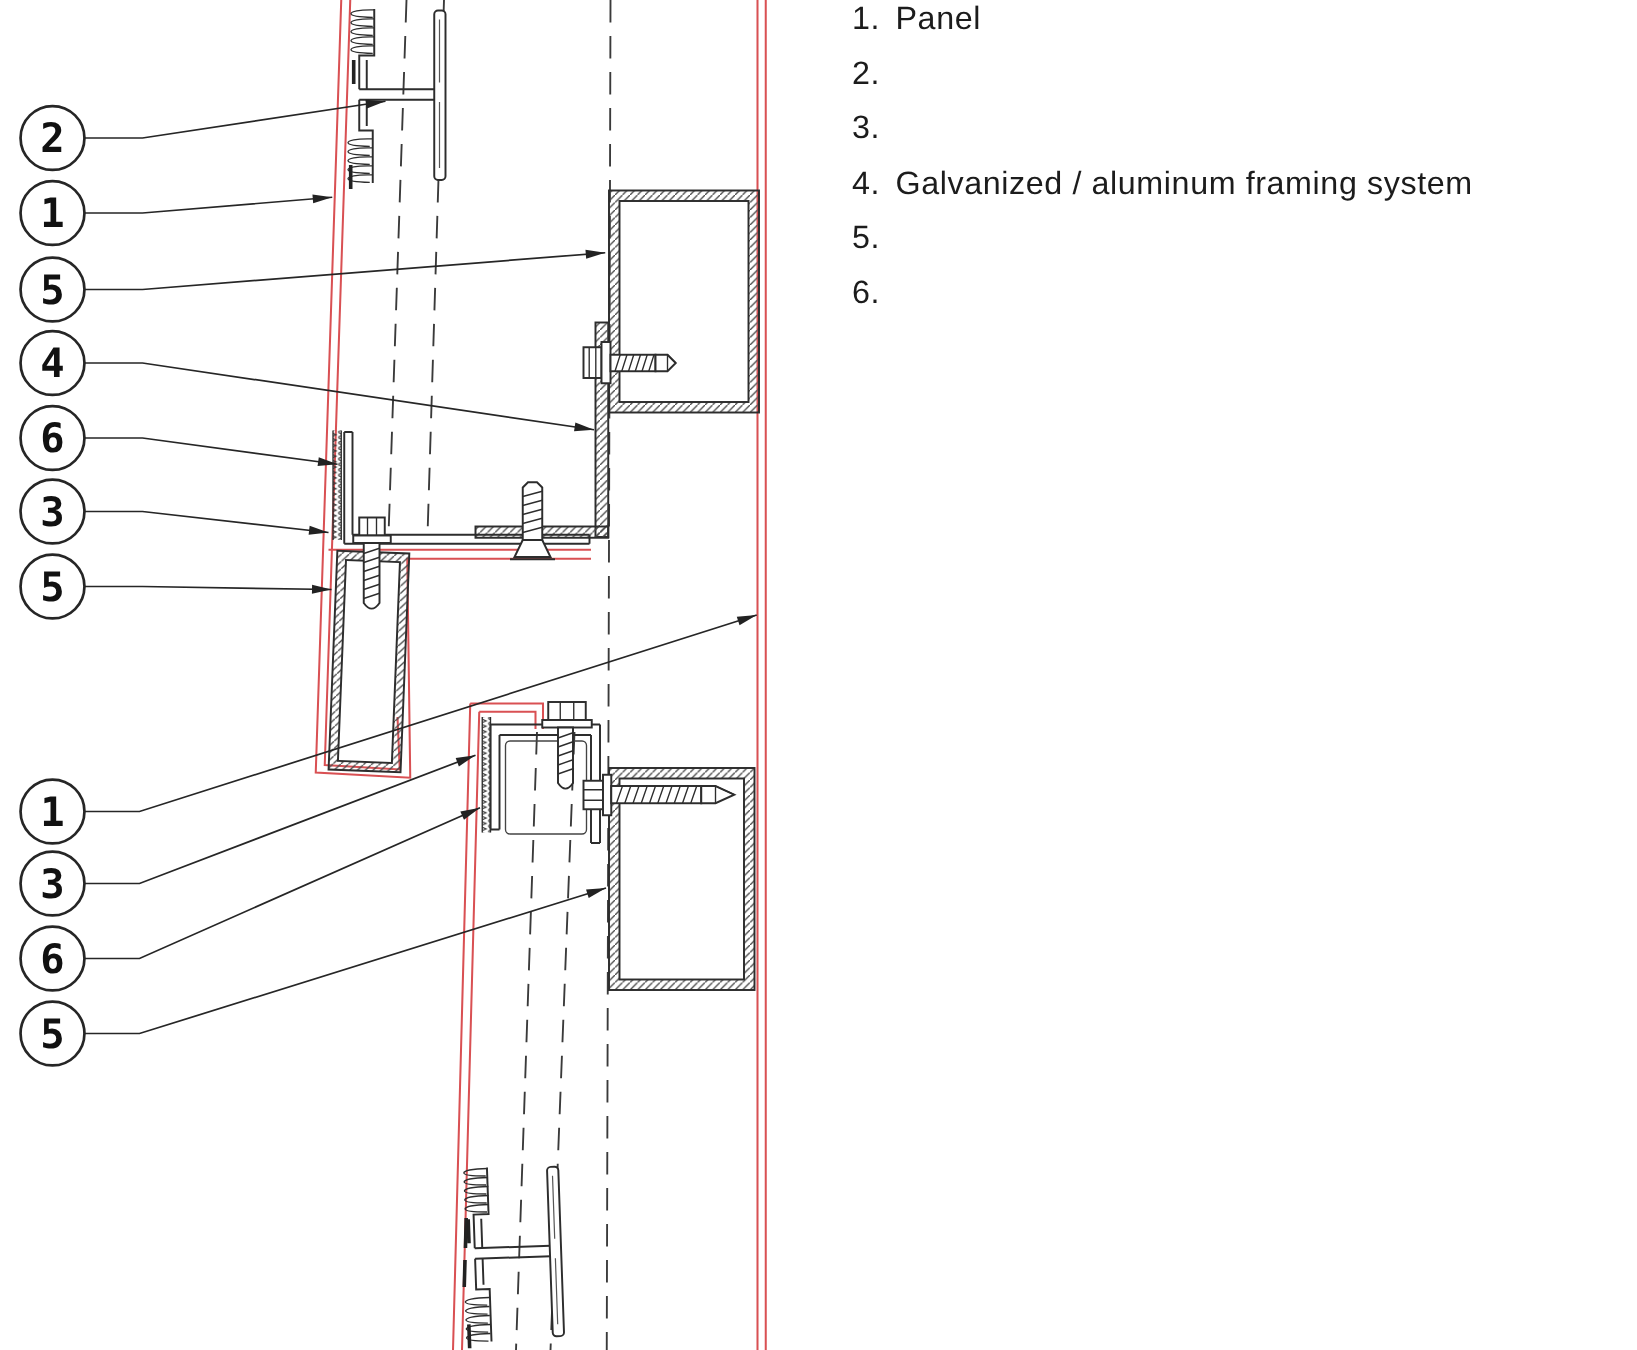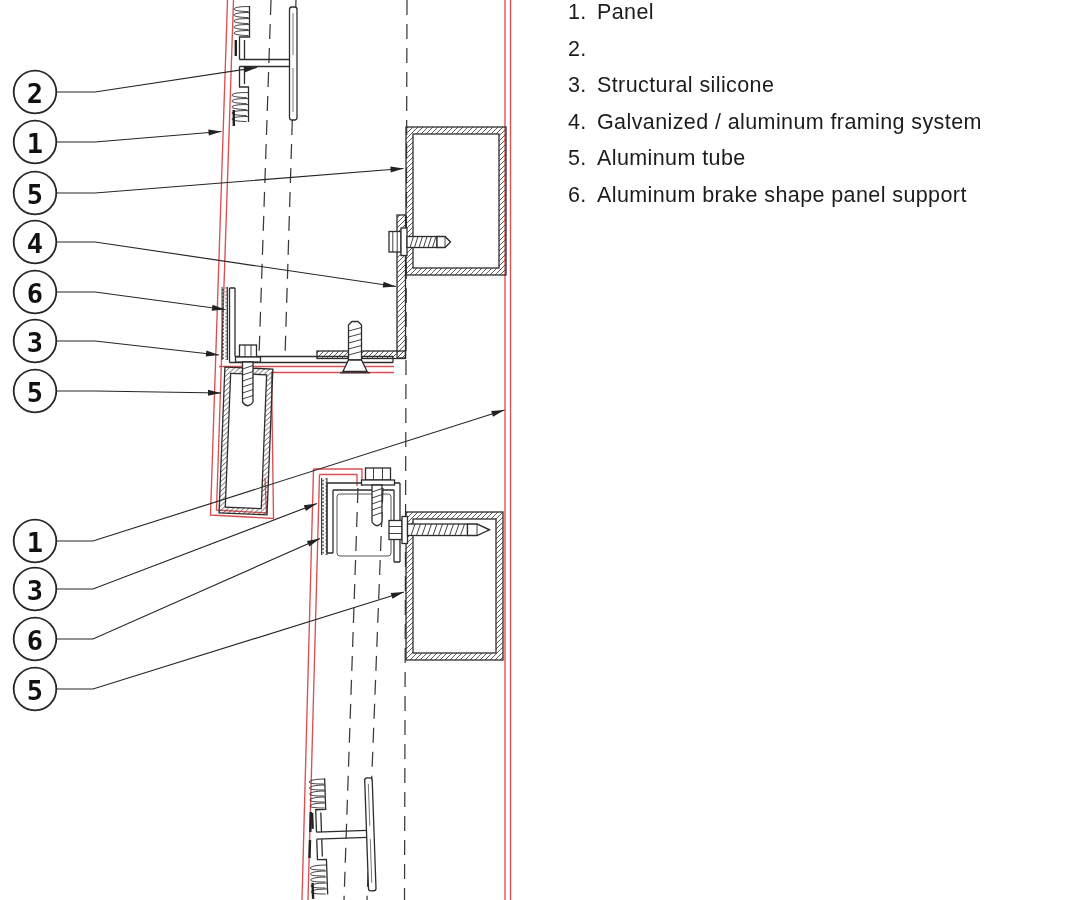--- a/index.html
+++ b/index.html
@@ -213,28 +213,25 @@
 <ol class="legend">
   <li>
         <span class="lnum">1.</span>
         <span class="ltxt">Panel</span>
       </li>
   <li>
         <span class="lnum">2.</span>
       </li>
   <li>
         <span class="lnum">3.</span>
-        <span class="ltxt">Structural silicone</span>
       </li>
   <li>
         <span class="lnum">4.</span>
         <span class="ltxt">Galvanized / aluminum framing system</span>
       </li>
   <li>
         <span class="lnum">5.</span>
-        <span class="ltxt">Aluminum tube</span>
       </li>
   <li>
         <span class="lnum">6.</span>
-        <span class="ltxt">Aluminum brake shape panel support</span>
       </li>
 </ol>
 </div>
 
 </body></html>

